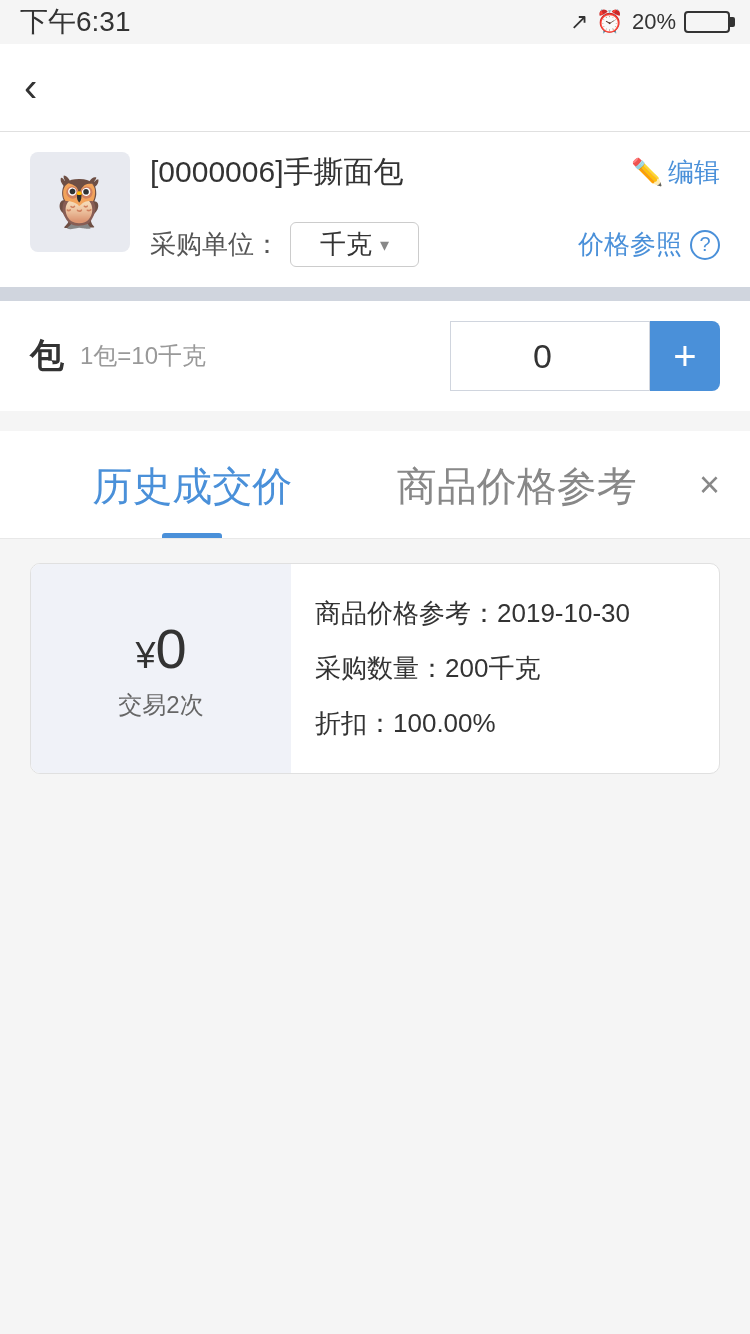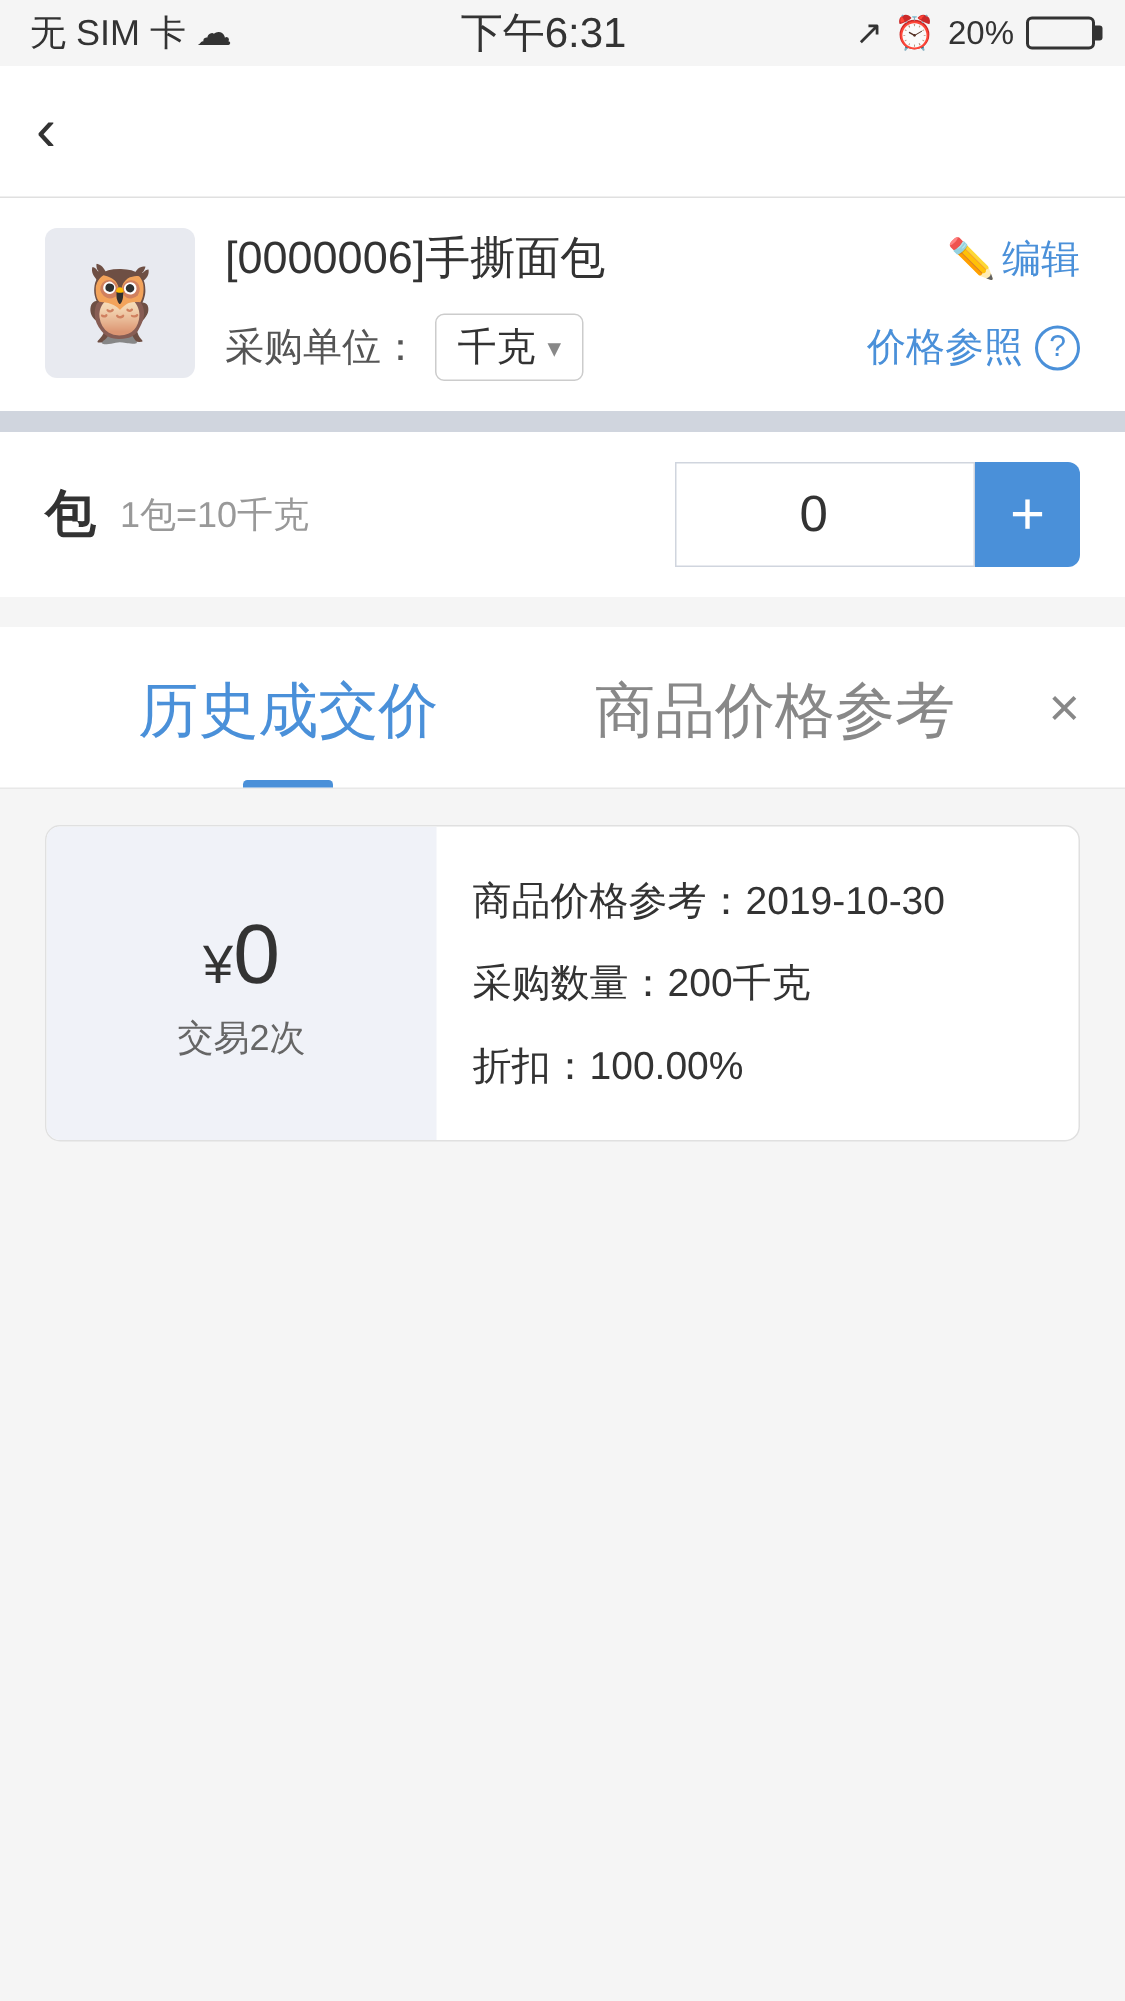--- a/index.html
+++ b/index.html
@@ -93,21 +93,21 @@
       font-size: 50px;
       color: #7a8aaa;
     }
     .product-info {
       flex: 1;
     }
     .product-name-row {
       display: flex;
       align-items: center;
       justify-content: space-between;
-      margin-bottom: 16px;
+      margin-bottom: 29px;
     }
     .product-name {
       font-size: 30px;
       color: #333;
       font-weight: 500;
     }
     .edit-link {
       font-size: 26px;
       color: #4a90d9;
       display: flex;
@@ -123,21 +123,21 @@
     .unit-label {
       font-size: 26px;
       color: #555;
       text-align: right;
     }
     .unit-selector {
       display: inline-flex;
       align-items: center;
       border: 1px solid #ccc;
       border-radius: 6px;
-      padding: 4px 14px;
+      padding: 4px 29px;
       font-size: 26px;
       color: #333;
       gap: 8px;
       background: white;
       cursor: pointer;
     }
     .unit-arrow { font-size: 18px; color: #888; }
     .price-ref {
       font-size: 26px;
       color: #4a90d9;
@@ -307,23 +307,20 @@
     
     .content-area {
       background: #f5f5f5;
       min-height: 700px;
     }
   </style>
 </head>
 <body>
 
 <div class="status-bar">
-  <div class="status-left">
-    <span>无 SIM 卡 ☁</span>
-  </div>
   <div class="status-center">下午6:31</div>
   <div class="status-right">
     <span>↗</span>
     <span>⏰</span>
     <span>20%</span>
     <span class="battery-icon">
       <span class="battery-fill"></span>
     </span>
   </div>
 </div>

